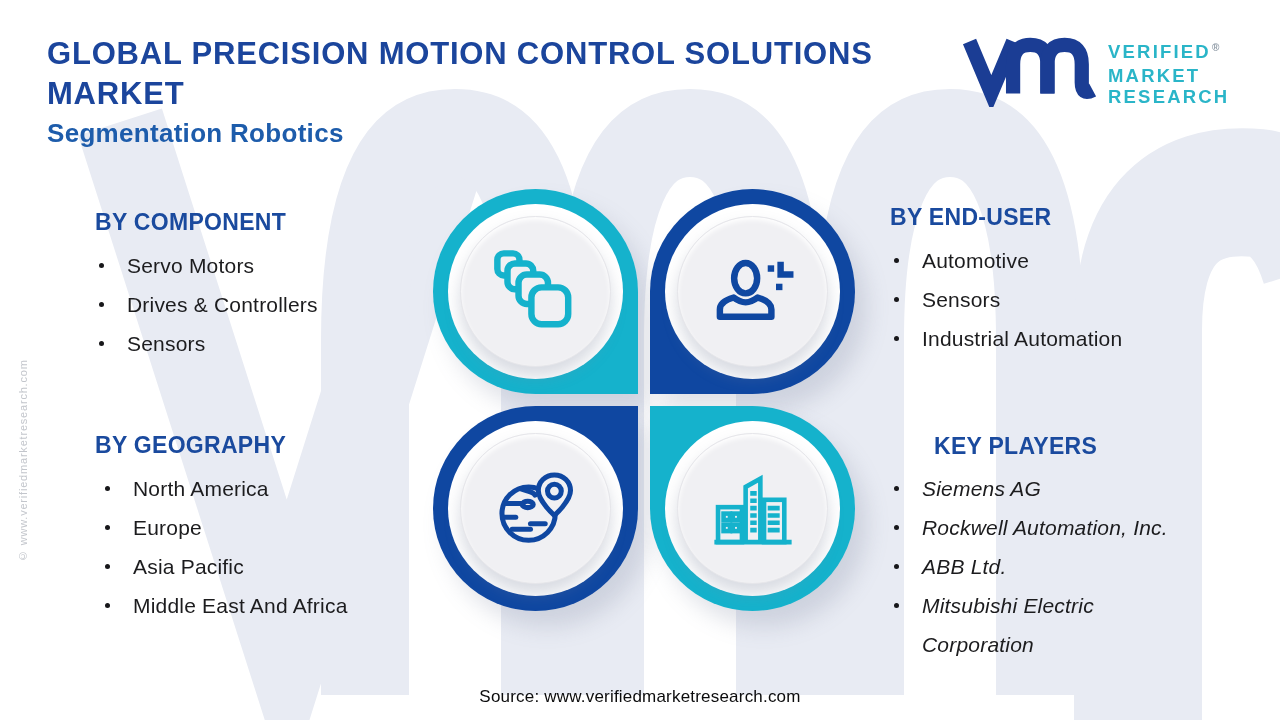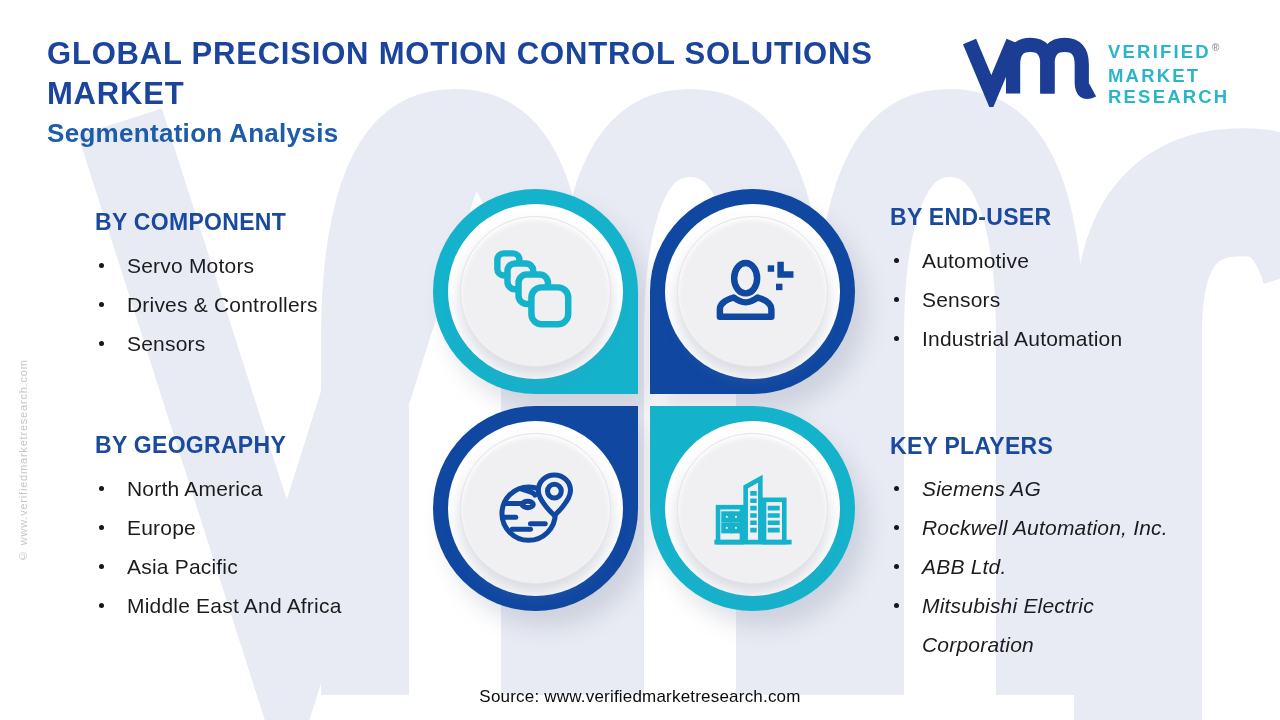--- a/index.html
+++ b/index.html
@@ -94,21 +94,21 @@
     </g>
     <path d="M1138 720 V330 Q1138 182 1258 193 Q1305 200 1325 265" stroke="#e8ebf3" stroke-width="128" fill="none"></path>
   </svg>
 
   <div class="layer">
 
     <div class="title">
       <div>GLOBAL PRECISION MOTION CONTROL SOLUTIONS</div>
       <div>MARKET</div>
     </div>
-    <div class="subtitle">Segmentation Analysis</div>
+    <div class="subtitle">Segmentation Robotics</div>
 
     <svg class="logo-mark" viewBox="0 0 160 86">
       <g stroke="#1b3d94" stroke-width="17" fill="none" stroke-linejoin="miter">
         <path d="M9 9 L35 71 L61 9"></path>
         <path d="M61 71 V36 Q61 13 81.5 13 Q102 13 102 36 V71"></path>
         <path d="M102 71 V36 Q102 13 122.5 13 Q143 13 143 36 V58 Q143 74 156 67"></path>
       </g>
     </svg>
     <div class="logo-text">
       <div><span>VERIFIED</span><span class="reg">®</span></div>
@@ -129,21 +129,21 @@
           <span class="li-text">Drives &amp; Controllers</span>
         </div>
 
         <div class="row">
           <span class="dot"></span>
           <span class="li-text">Sensors</span>
         </div>
       </div>
 
     <div class="sec-head" style="left:95px; top:432px;">BY GEOGRAPHY</div>
-    <div class="blist" style="left:95px; top:469px;">
+    <div class="blist" style="left:101px; top:469px;">
 
         <div class="row">
           <span class="dot"></span>
           <span class="li-text">North America</span>
         </div>
 
         <div class="row">
           <span class="dot"></span>
           <span class="li-text">Europe</span>
         </div>
@@ -171,21 +171,21 @@
           <span class="dot"></span>
           <span class="li-text">Sensors</span>
         </div>
 
         <div class="row">
           <span class="dot"></span>
           <span class="li-text">Industrial Automation</span>
         </div>
       </div>
 
-    <div class="sec-head" style="left:890px; top:433px;">KEY PLAYERS</div>
+    <div class="sec-head" style="left:934px; top:433px;">KEY PLAYERS</div>
     <div class="blist" style="left:890px; top:469px; width:320px;font-style:italic;">
 
         <div class="row">
           <span class="dot"></span>
           <span class="li-text">Siemens AG</span>
         </div>
 
         <div class="row">
           <span class="dot"></span>
           <span class="li-text">Rockwell Automation, Inc.</span>

